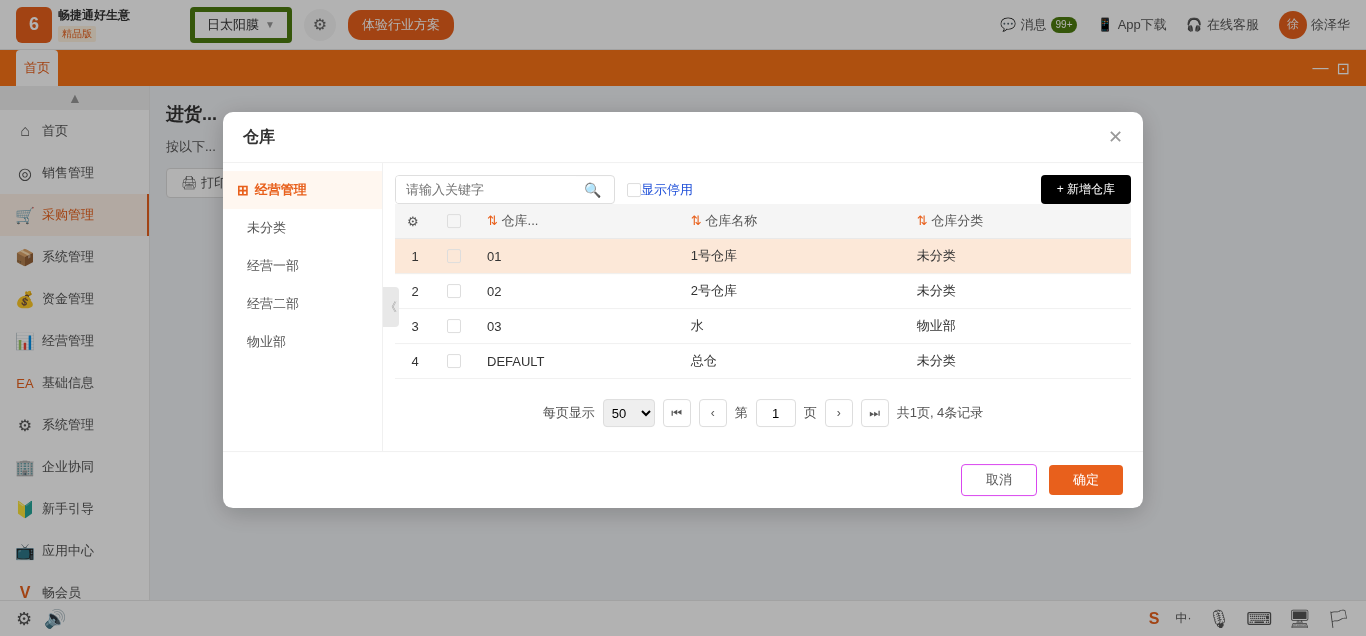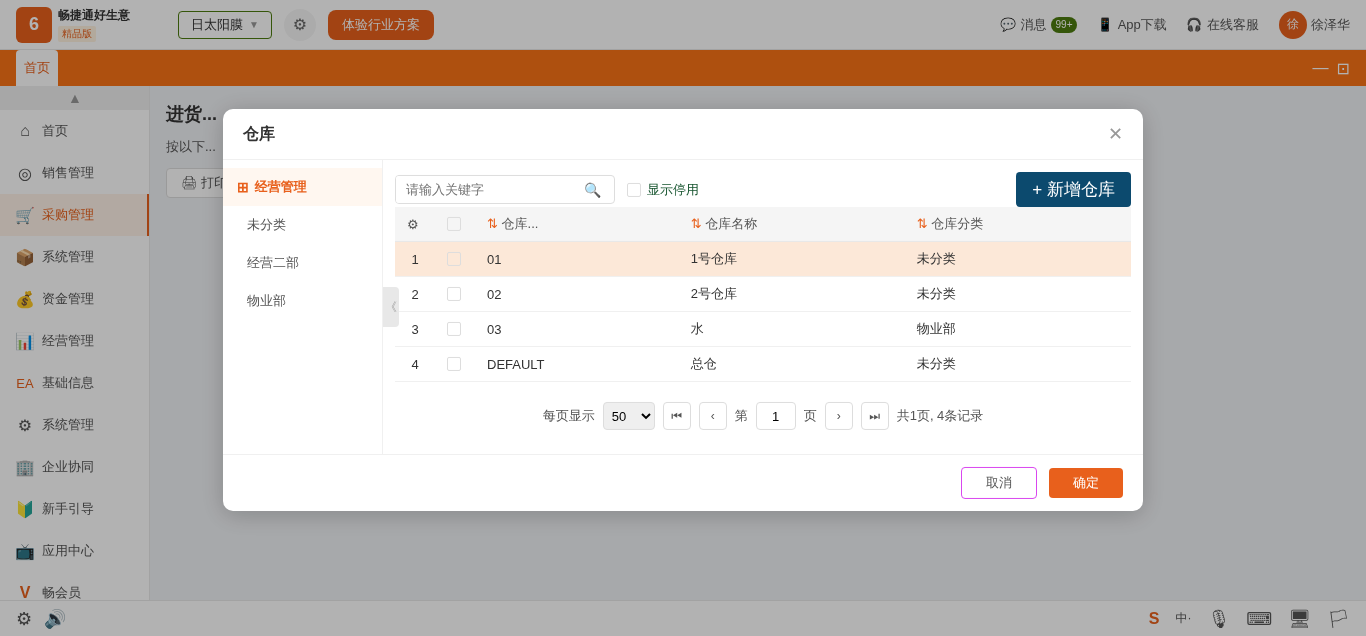--- a/index.html
+++ b/index.html
@@ -25,32 +25,32 @@
       width: 36px; height: 36px;
       background: #e8601c;
       border-radius: 6px;
       display: flex; align-items: center; justify-content: center;
       color: #fff; font-weight: bold; font-size: 18px;
       margin-right: 6px;
     }
     .logo-sub { font-size: 10px; color: #e8601c; background: #fff3e0; padding: 1px 4px; border-radius: 2px; margin-top: 2px; display: inline-block; }
     .store-selector {
       display: flex; align-items: center; gap: 6px;
-      padding: 4px 12px; border: 1px solid #4d7c0f; border-radius: 4px;
+      padding: 4px 12px; border: 5px solid #4d7c0f; border-radius: 4px;
       cursor: pointer; font-size: 13px; color: #333; background: #fff;
-      margin-left: 12px;
+      margin-left: 24px;
     }
     .store-selector .arrow { color: #999; font-size: 10px; }
     .gear-btn {
       width: 32px; height: 32px; border-radius: 50%; background: #f5f5f5;
       display: flex; align-items: center; justify-content: center;
       cursor: pointer; margin-left: 12px; font-size: 16px; color: #666;
     }
     .industry-btn {
-      background: #e8601c; color: #fff; border: none; border-radius: 8px;
+      background: #e8601c; color: #fff; border: none; border-radius: 13px;
       padding: 6px 14px; cursor: pointer; font-size: 13px; margin-left: 12px;
     }
     .header-right {
       margin-left: auto;
       display: flex; align-items: center; gap: 20px;
     }
     .header-right-item {
       display: flex; align-items: center; gap: 4px; cursor: pointer; color: #555; font-size: 13px;
     }
     .badge {
@@ -173,26 +173,26 @@
     .search-input-wrap {
       display: flex; align-items: center;
       border: 1px solid #ddd; border-radius: 4px; overflow: hidden;
       width: 220px;
     }
     .search-input {
       border: none; outline: none; padding: 6px 10px; font-size: 13px;
       width: 180px; color: #999;
     }
     .search-icon { padding: 0 8px; color: #e8601c; font-size: 14px; cursor: pointer; }
-    .show-disabled { display: flex; align-items: center; gap: 6px; font-size: 13px; color: #14532d; }
+    .show-disabled { display: flex; align-items: center; font-size: 13px; color: #1d4ed8; }
     .checkbox { width: 14px; height: 14px; border: 1px solid #ddd; border-radius: 2px; cursor: pointer; }
     .add-btn {
       margin-left: auto;
-      background: #0c4a6e; color: #fff; border: none; border-radius: 4px;
-      padding: 6px 16px; cursor: pointer; font-size: 17px;
+      background: #000000; color: #fff; border: none; border-radius: 4px;
+      padding: 6px 16px; cursor: pointer; font-size: 12px;
     }
 
     
     .warehouse-table { width: 100%; border-collapse: collapse; font-size: 13px; }
     .warehouse-table th {
       background: #f5f5f5; padding: 8px 12px; text-align: left;
       border-bottom: 1px solid #e8e8e8; color: #555; font-weight: normal;
     }
     .warehouse-table td {
       padding: 8px 12px; border-bottom: 1px solid #f0f0f0; color: #333;
@@ -370,20 +370,21 @@
   </div>
 
   <div class="dialog-body" style="position:relative;">
 
     <div class="dialog-sidebar">
       <div class="cat-header">
         <span class="cat-grid">⊞</span>
         <span>经营管理</span>
       </div>
       <div class="cat-item">未分类</div>
+      <div class="cat-item">经营一部</div>
       <div class="cat-item">经营二部</div>
       <div class="cat-item">物业部</div>
 
       <div style="position:absolute;top:50%;left:160px;transform:translateY(-50%);width:16px;height:40px;background:#e8e8e8;display:flex;align-items:center;justify-content:center;cursor:pointer;font-size:12px;color:#999;border-radius:0 4px 4px 0;z-index:10;">《</div>
     </div>
 
     <div class="dialog-main">
 
       <div class="search-bar">
         <div class="search-input-wrap">

